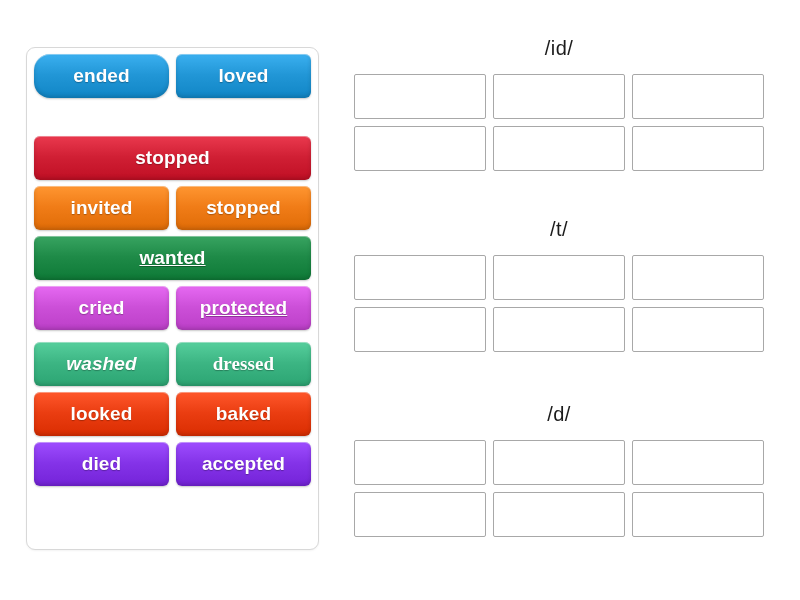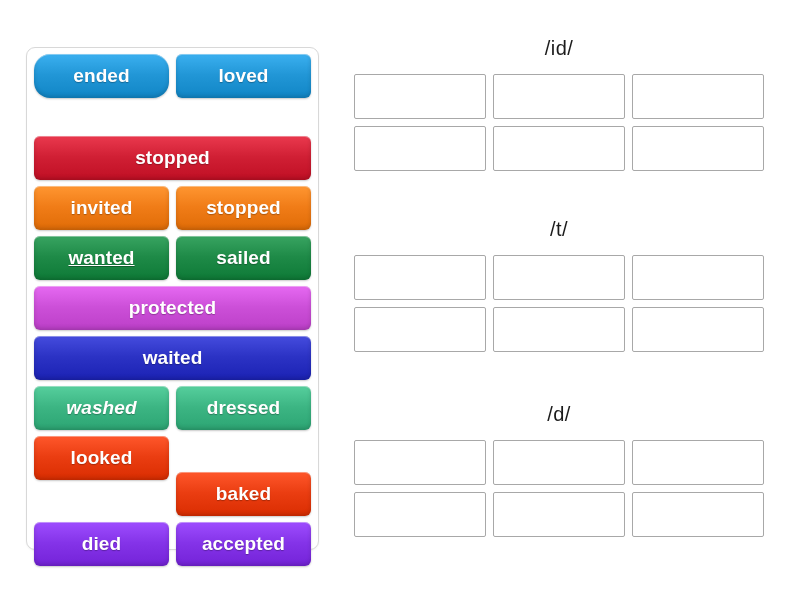--- a/index.html
+++ b/index.html
@@ -118,39 +118,38 @@
       <div class="tile" style="background: linear-gradient(rgb(234, 57, 78) 0%, rgb(208, 31, 52) 48%, rgb(192, 15, 36) 100%); margin-top: 32px;">stopped</div>
     </div>
 
     <div class="tile-row">
       <div class="tile" style="background: linear-gradient(rgb(255, 150, 49) 0%, rgb(240, 124, 23) 48%, rgb(224, 108, 7) 100%);">invited</div>
       <div class="tile" style="background: linear-gradient(rgb(255, 150, 49) 0%, rgb(240, 124, 23) 48%, rgb(224, 108, 7) 100%);">stopped</div>
     </div>
 
     <div class="tile-row">
       <div class="tile" style="background: linear-gradient(rgb(56, 164, 97) 0%, rgb(30, 138, 71) 48%, rgb(14, 122, 55) 100%); text-decoration: underline;">wanted</div>
-      <div class="tile" style="background: linear-gradient(rgb(56, 164, 97) 0%, rgb(30, 138, 71) 48%, rgb(14, 122, 55) 100%);">sailed</div>
     </div>
 
     <div class="tile-row">
-      <div class="tile" style="background: linear-gradient(rgb(230, 105, 242) 0%, rgb(204, 79, 216) 48%, rgb(188, 63, 200) 100%);">protected</div>
+      <div class="tile" style="background: linear-gradient(rgb(230, 105, 242) 0%, rgb(204, 79, 216) 48%, rgb(188, 63, 200) 100%);">cried</div>
+      <div class="tile" style="background: linear-gradient(rgb(230, 105, 242) 0%, rgb(204, 79, 216) 48%, rgb(188, 63, 200) 100%); text-decoration: underline;">protected</div>
     </div>
 
     <div class="tile-row">
-      <div class="tile" style="background: linear-gradient(rgb(69, 76, 222) 0%, rgb(43, 50, 196) 48%, rgb(27, 34, 180) 100%);">waited</div>
     </div>
 
     <div class="tile-row">
       <div class="tile" style="background: linear-gradient(rgb(86, 207, 157) 0%, rgb(60, 181, 131) 48%, rgb(44, 165, 115) 100%); font-style: italic;">washed</div>
-      <div class="tile" style="background: linear-gradient(rgb(86, 207, 157) 0%, rgb(60, 181, 131) 48%, rgb(44, 165, 115) 100%);">dressed</div>
+      <div class="tile" style="background: linear-gradient(rgb(86, 207, 157) 0%, rgb(60, 181, 131) 48%, rgb(44, 165, 115) 100%); font-family: Liberation Serif, serif;">dressed</div>
     </div>
 
     <div class="tile-row">
       <div class="tile" style="background: linear-gradient(rgb(255, 87, 43) 0%, rgb(234, 61, 17) 48%, rgb(218, 45, 1) 100%);">looked</div>
-      <div class="tile" style="background: linear-gradient(rgb(255, 87, 43) 0%, rgb(234, 61, 17) 48%, rgb(218, 45, 1) 100%); margin-top: 36px;">baked</div>
+      <div class="tile" style="background: linear-gradient(rgb(255, 87, 43) 0%, rgb(234, 61, 17) 48%, rgb(218, 45, 1) 100%);">baked</div>
     </div>
 
     <div class="tile-row">
       <div class="tile" style="background: linear-gradient(rgb(158, 77, 255) 0%, rgb(132, 51, 232) 48%, rgb(116, 35, 216) 100%);">died</div>
       <div class="tile" style="background: linear-gradient(rgb(158, 77, 255) 0%, rgb(132, 51, 232) 48%, rgb(116, 35, 216) 100%);">accepted</div>
     </div>
 
   </div>
 
   <div class="category" id="cat-id">

